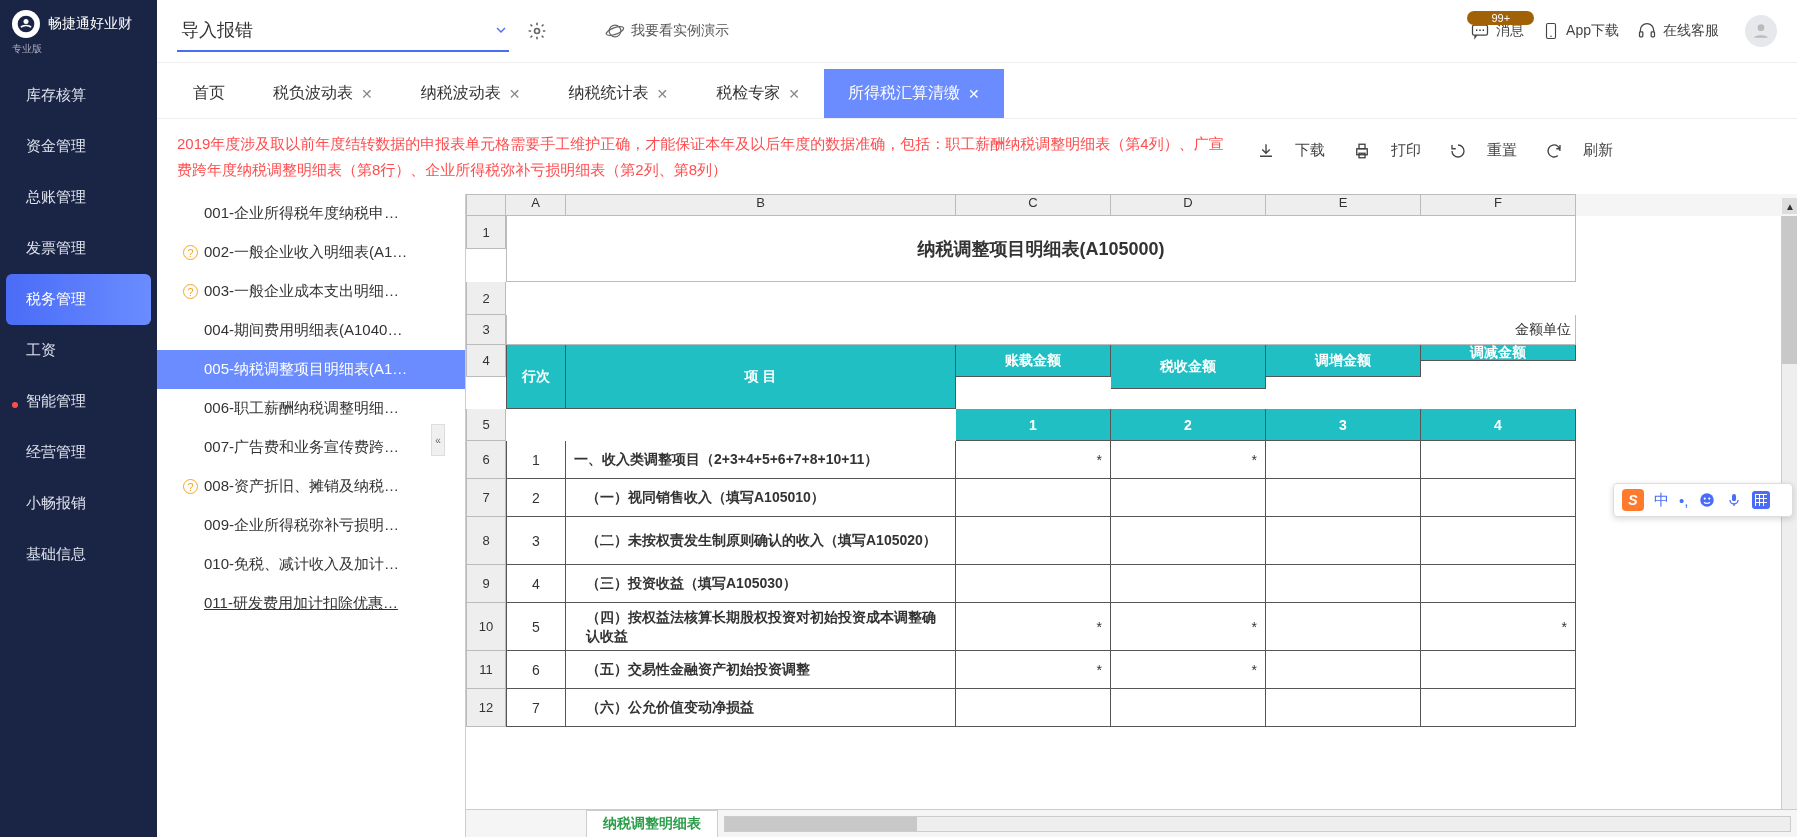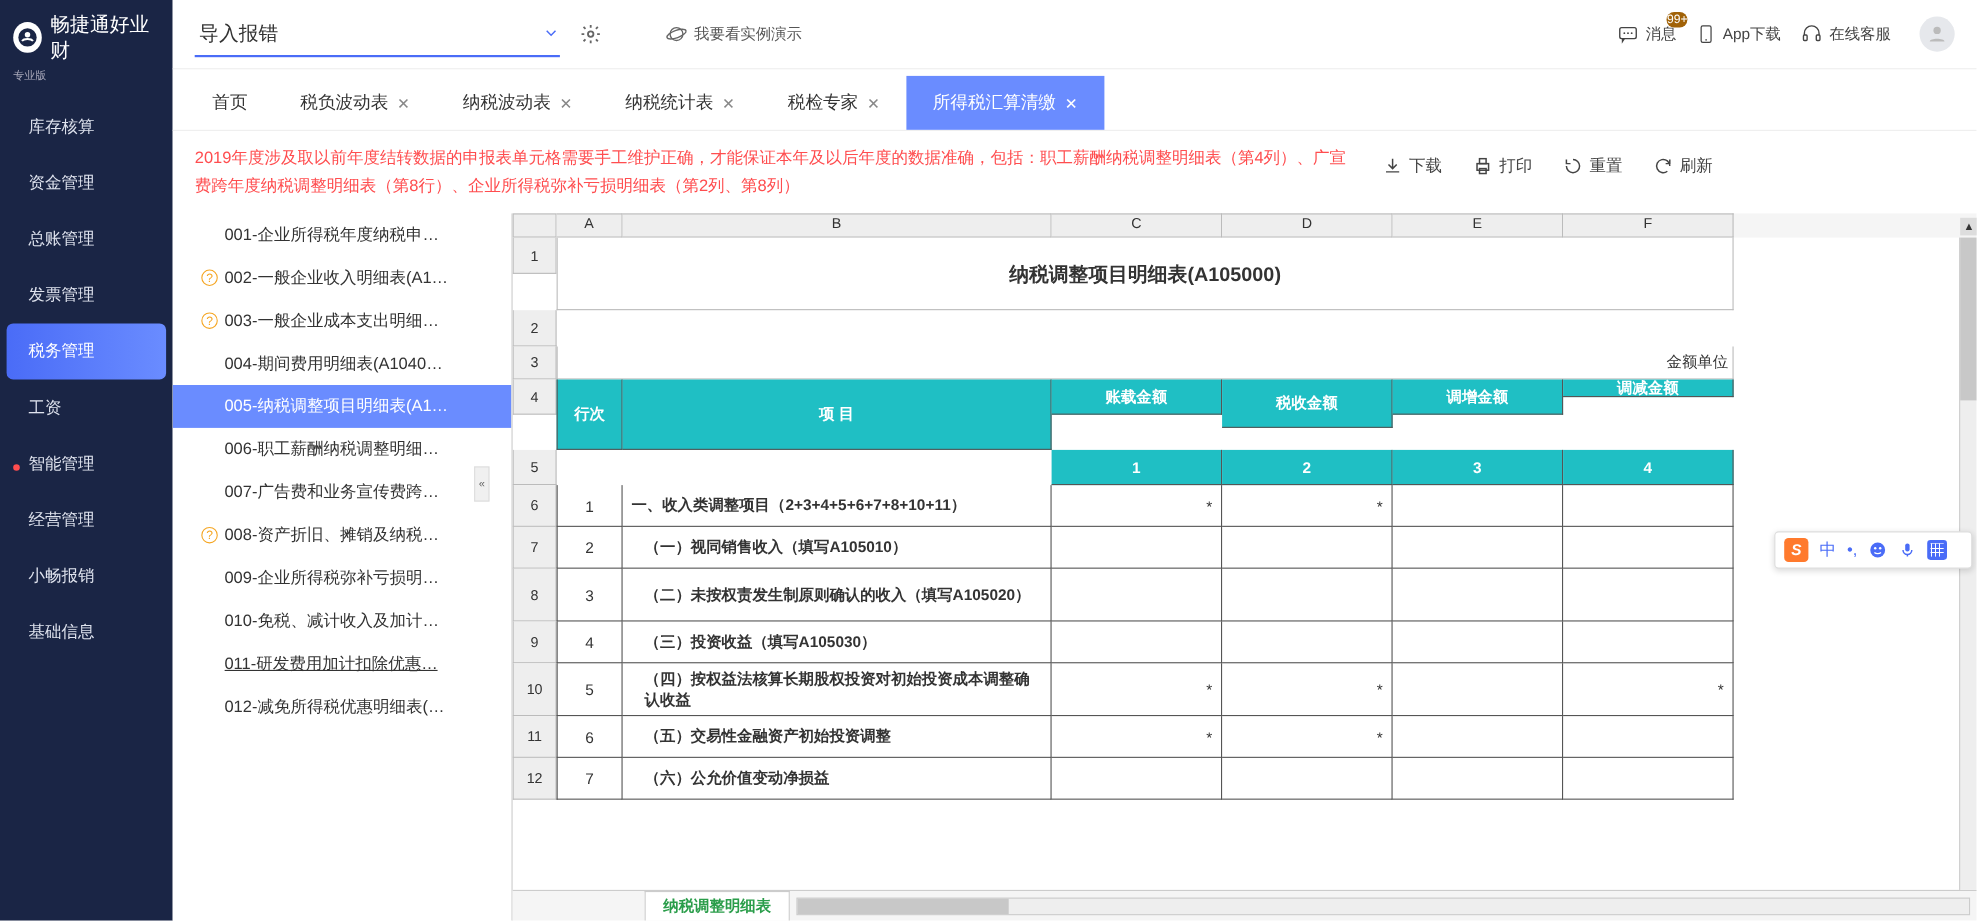--- a/index.html
+++ b/index.html
@@ -4,53 +4,53 @@
 <style>
 * { margin: 0; padding: 0; box-sizing: border-box; }
 body { font-family: "Microsoft YaHei", sans-serif; font-size: 14px; color: #333; overflow: hidden; }
 .app { display: flex; height: 837px; width: 1797px; }
 
 
 .sidebar { width: 157px; background: #1a2545; color: #e0e4ec; flex-shrink: 0; }
 .logo-area { display: flex; align-items: center; padding: 10px 12px 4px; gap: 8px; }
 .logo-icon { width: 28px; height: 28px; background: #fff; border-radius: 50%; display: flex; align-items: center; justify-content: center; }
 .logo-icon svg { width: 20px; height: 20px; }
-.brand { font-size: 18px; color: #fff; }
+.brand { font-size: 14px; color: #fff; }
 .edition { font-size: 10px; color: #aab; padding: 0 12px 14px; }
 .side-nav { }
 .side-item { padding: 16px 26px; color: #dfe3ee; cursor: pointer; position: relative; font-size: 15px; }
 .side-item.active { background: linear-gradient(90deg,#4a6cf7,#6a8cff); color: #fff; border-radius: 6px; margin: 0 6px; padding: 16px 20px; }
 .side-item .dot { width: 6px; height: 6px; background: #ff4d4f; border-radius: 50%; position: absolute; left: 12px; top: 26px; }
 
 
 .main { flex: 1; display: flex; flex-direction: column; background: #fff; min-width: 0; }
 
 
 .topbar { display: flex; align-items: center; padding: 10px 20px; gap: 18px; border-bottom: 1px solid #eee; }
 .selector { display: flex; align-items: center; gap: 240px; font-size: 18px; border-bottom: 2px solid #4a6cf7; padding: 8px 0 8px 4px; cursor: pointer; }
 .selector .chev { color: #4a6cf7; }
 .gear { color: #666; cursor: pointer; }
 .demo-link { display: flex; align-items: center; gap: 6px; color: #555; cursor: pointer; margin-left: 40px; }
 .spacer { flex: 1; }
 .top-act { display: flex; align-items: center; gap: 6px; color: #444; cursor: pointer; position: relative; }
-.badge { position: absolute; top: -10px; right: -10px; background: #a16207; color: #fff; font-size: 11px; border-radius: 10px; padding: 1px 0; }
+.badge { position: absolute; top: -10px; right: -10px; background: #a16207; color: #fff; font-size: 11px; border-radius: 10px; padding: 1px 24px; }
 .avatar { width: 32px; height: 32px; background: #e6e8ec; border-radius: 50%; display: flex; align-items: center; justify-content: center; margin-left: 8px; }
 
 
 .tabs { display: flex; align-items: center; padding: 6px 12px 0; border-bottom: 1px solid #eee; }
 .tab { padding: 14px 24px; color: #333; cursor: pointer; display: flex; align-items: center; gap: 8px; font-size: 16px; }
 .tab .close { color: #888; font-size: 14px; }
 .tab.active { background: #6a8cff; color: #fff; }
 .tab.active .close { color: #fff; }
 
 
 .notice-row { display: flex; align-items: flex-start; padding: 12px 20px; gap: 30px; }
 .notice { color: #ff4d4f; font-size: 15px; line-height: 1.7; flex: 1; max-width: 1050px; }
 .toolbar { display: flex; gap: 28px; padding-top: 10px; }
-.tool-btn { display: flex; align-items: center; gap: 6px; color: #444; cursor: pointer; font-size: 15px; }
+.tool-btn { display: flex; align-items: center; gap: 20px; color: #444; cursor: pointer; font-size: 15px; }
 
 
 .content { display: flex; flex: 1; min-height: 0; position: relative; }
 .form-list { width: 308px; overflow: hidden; }
 .form-item { padding: 10px 12px 10px 26px; cursor: pointer; white-space: nowrap; overflow: hidden; text-overflow: ellipsis; font-size: 15px; display: flex; align-items: center; gap: 6px; color: #333; }
 .form-item.selected { background: #6a8cff; color: #fff; }
 .help-icon { width: 15px; height: 15px; border: 1px solid #f5a623; color: #f5a623; border-radius: 50%; display: inline-flex; align-items: center; justify-content: center; font-size: 11px; flex-shrink: 0; }
 .collapse-handle { position: absolute; left: 274px; top: 230px; width: 14px; height: 32px; background: #f0f0f0; border: 1px solid #ddd; display: flex; align-items: center; justify-content: center; font-size: 10px; color: #666; cursor: pointer; z-index: 5; }
 
 
@@ -276,24 +276,20 @@
             <span style="overflow: hidden; text-overflow: ellipsis;">009-企业所得税弥补亏损明…</span>
           </div>
           <div class="form-item">
             <span style="width: 15px;"></span>
             <span style="overflow: hidden; text-overflow: ellipsis;">010-免税、减计收入及加计…</span>
           </div>
           <div class="form-item">
             <span style="width: 15px;"></span>
             <span style="overflow: hidden; text-overflow: ellipsis; text-decoration: underline;">011-研发费用加计扣除优惠…</span>
           </div>
-          <div class="form-item">
-            <span style="width: 15px;"></span>
-            <span style="overflow: hidden; text-overflow: ellipsis;">012-减免所得税优惠明细表(…</span>
-          </div>
         </div>
       <div class="collapse-handle">«</div>
 
       <div class="sheet">
         <div class="col-headers">
           <div class="corner"></div>
           <div class="col-h col-A">A</div>
           <div class="col-h col-B">B</div>
           <div class="col-h col-C">C</div>
           <div class="col-h col-D">D</div>

